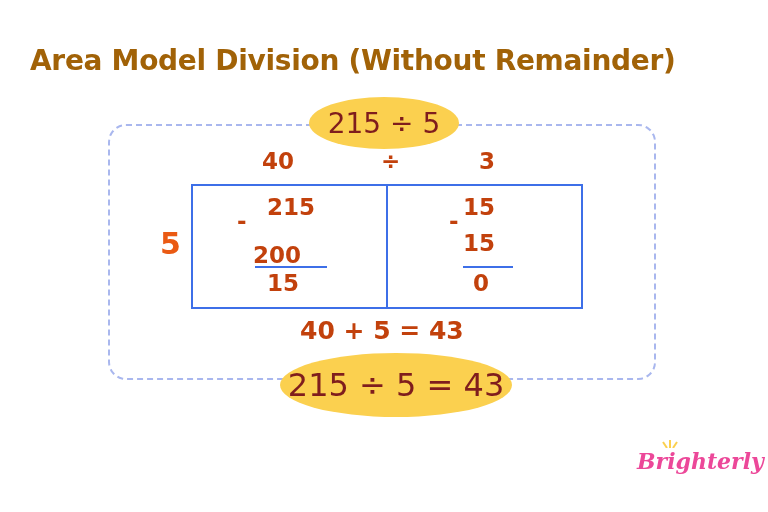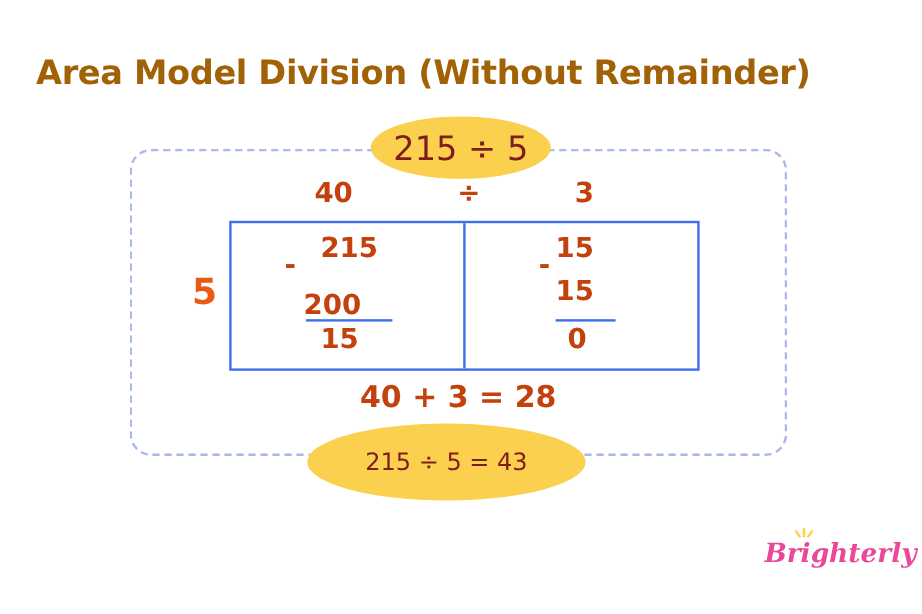--- a/index.html
+++ b/index.html
@@ -4,21 +4,21 @@
 <style>
   html, body { margin:0; padding:0; }
   body { width:768px; height:512px; background:#ffffff; position:relative; overflow:hidden;
          font-family:"DejaVu Sans", sans-serif; }
   .title { position:absolute; left:30px; top:44px; font-size:28px; font-weight:bold; color:#a16207; letter-spacing:-0.3px; }
   .dashed { position:absolute; left:108px; top:124px; width:548px; height:256px;
             border:2px dashed #a9b7ee; border-radius:18px; box-sizing:border-box; }
   .pill { position:absolute; background:#fbd04f; border-radius:50%; display:flex; align-items:center; justify-content:center;
           color:#7f1d1d; font-family:"DejaVu Sans", sans-serif; font-weight:normal; }
   .pill-top { left:309px; top:97px; width:150px; height:52px; font-size:28px; }
-  .pill-bottom { left:256px; top:353px; width:232px; height:64px; font-size:20px; }
+  .pill-bottom { left:280px; top:353px; width:232px; height:64px; font-size:32px; }
   .navy { color:#c2410c; font-weight:bold; }
   .lbl { position:absolute; font-size:23px; }
   .box { position:absolute; left:191px; top:184px; width:392px; height:125px; border:2px solid #3d6fe8; box-sizing:border-box; }
   .divider { position:absolute; left:193px; top:0; bottom:0; width:2px; background:#3d6fe8; }
   .cell-num { position:absolute; font-size:23px; text-align:left; }
   .minus { position:absolute; font-size:23px; }
   .rule { position:absolute; height:2px; background:#3d6fe8; }
   .divisor { position:absolute; left:160px; top:226px; font-size:30px; color:#ea5a13; font-weight:bold; }
   .sum { position:absolute; left:300px; top:316px; font-size:25px; }
   .logo { position:absolute; left:637px; top:448px; font-size:22px; font-style:italic; font-weight:bold; color:#ec4899; font-family:"DejaVu Serif", serif; }
@@ -48,21 +48,21 @@
   <div class="rule" style="left:62px; top:80px; width:72px;"></div>
   <div class="cell-num navy" style="left:74px; top:84px; width:44px;">15</div>
 
   <div class="minus navy" style="left:256px; top:22px;">-</div>
   <div class="cell-num navy" style="left:270px; top:8px; width:46px;">15</div>
   <div class="cell-num navy" style="left:270px; top:44px; width:46px;">15</div>
   <div class="rule" style="left:270px; top:80px; width:50px;"></div>
   <div class="cell-num navy" style="left:280px; top:84px; width:22px;">0</div>
 </div>
 
-<div class="sum navy">40 + 3 = 28</div>
+<div class="sum navy">40 + 5 = 43</div>
 
 <div class="pill pill-bottom">215 ÷ 5 = 43</div>
 
 <svg class="sun" viewBox="0 0 20 8">
   <line x1="10" y1="0" x2="10" y2="8" stroke="#fbd04f" stroke-width="2"></line>
   <line x1="3" y1="2" x2="7" y2="8" stroke="#fbd04f" stroke-width="2"></line>
   <line x1="17" y1="2" x2="13" y2="8" stroke="#fbd04f" stroke-width="2"></line>
 </svg>
 <div class="logo">Brighterly</div>
 

